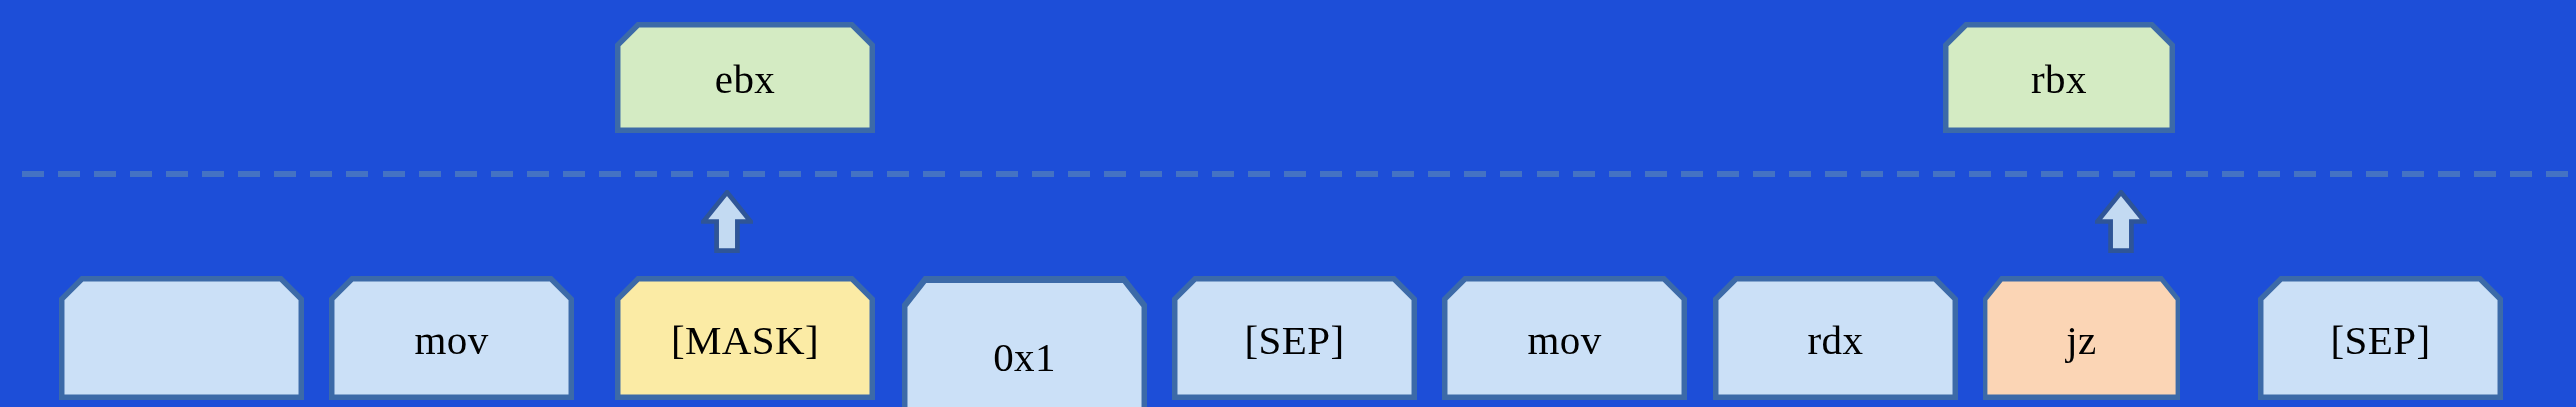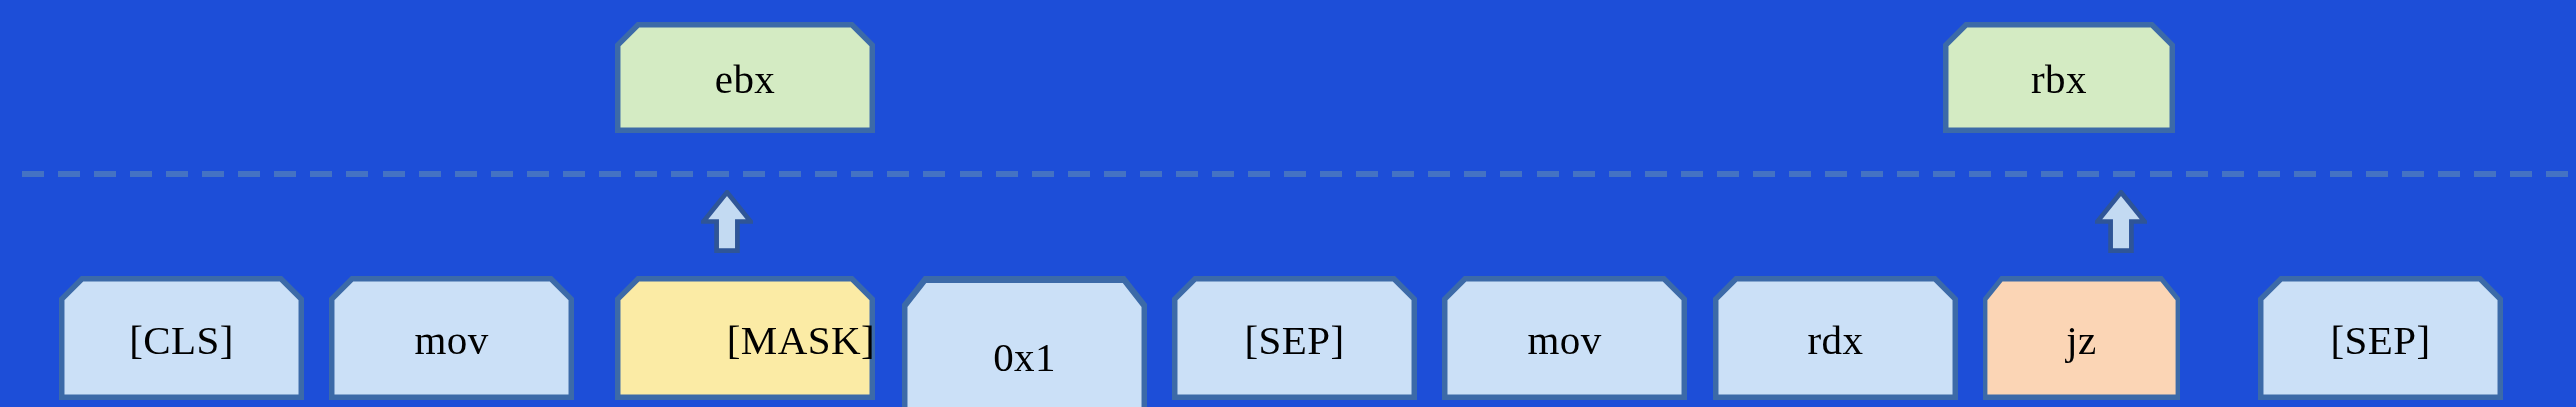--- a/index.html
+++ b/index.html
@@ -182,31 +182,30 @@
       </div>
     </div>
 
   <div id="tokens-layer">
       <div class="token-box" style="left: 59px; top: 276px; width: 245px; height: 124px;">
         <span class="shape">
           <svg viewBox="0 0 313 158" preserveAspectRatio="none" xmlns="http://www.w3.org/2000/svg">
             <polygon points="29.5,3.5 283.5,3.5 309.5,29.5 309.5,154.5 3.5,154.5 3.5,29.5" fill="#cbe0f7" stroke="#3c6aa8" stroke-width="7" stroke-linejoin="miter"></polygon>
           </svg>
         </span>
-        <span class="label">[CLS]</span>
       </div>
       <div class="token-box" style="left: 329px; top: 276px; width: 245px; height: 124px;">
         <span class="shape">
           <svg viewBox="0 0 313 158" preserveAspectRatio="none" xmlns="http://www.w3.org/2000/svg">
             <polygon points="29.5,3.5 283.5,3.5 309.5,29.5 309.5,154.5 3.5,154.5 3.5,29.5" fill="#cbe0f7" stroke="#3c6aa8" stroke-width="7" stroke-linejoin="miter"></polygon>
           </svg>
         </span>
         <span class="label">mov</span>
       </div>
-      <div class="token-box" style="left: 615px; top: 276px; width: 260px; height: 124px; justify-content: flex-end;">
+      <div class="token-box" style="left: 615px; top: 276px; width: 260px; height: 124px;">
         <span class="shape">
           <svg viewBox="0 0 332 158" preserveAspectRatio="none" xmlns="http://www.w3.org/2000/svg">
             <polygon points="29.5,3.5 302.5,3.5 328.5,29.5 328.5,154.5 3.5,154.5 3.5,29.5" fill="#fbeba5" stroke="#3c6aa8" stroke-width="7" stroke-linejoin="miter"></polygon>
           </svg>
         </span>
         <span class="label">[MASK]</span>
       </div>
       <div class="token-box" style="left: 902px; top: 276px; width: 245px; height: 158px;">
         <span class="shape">
           <svg viewBox="0 0 313 158" preserveAspectRatio="none" xmlns="http://www.w3.org/2000/svg">

